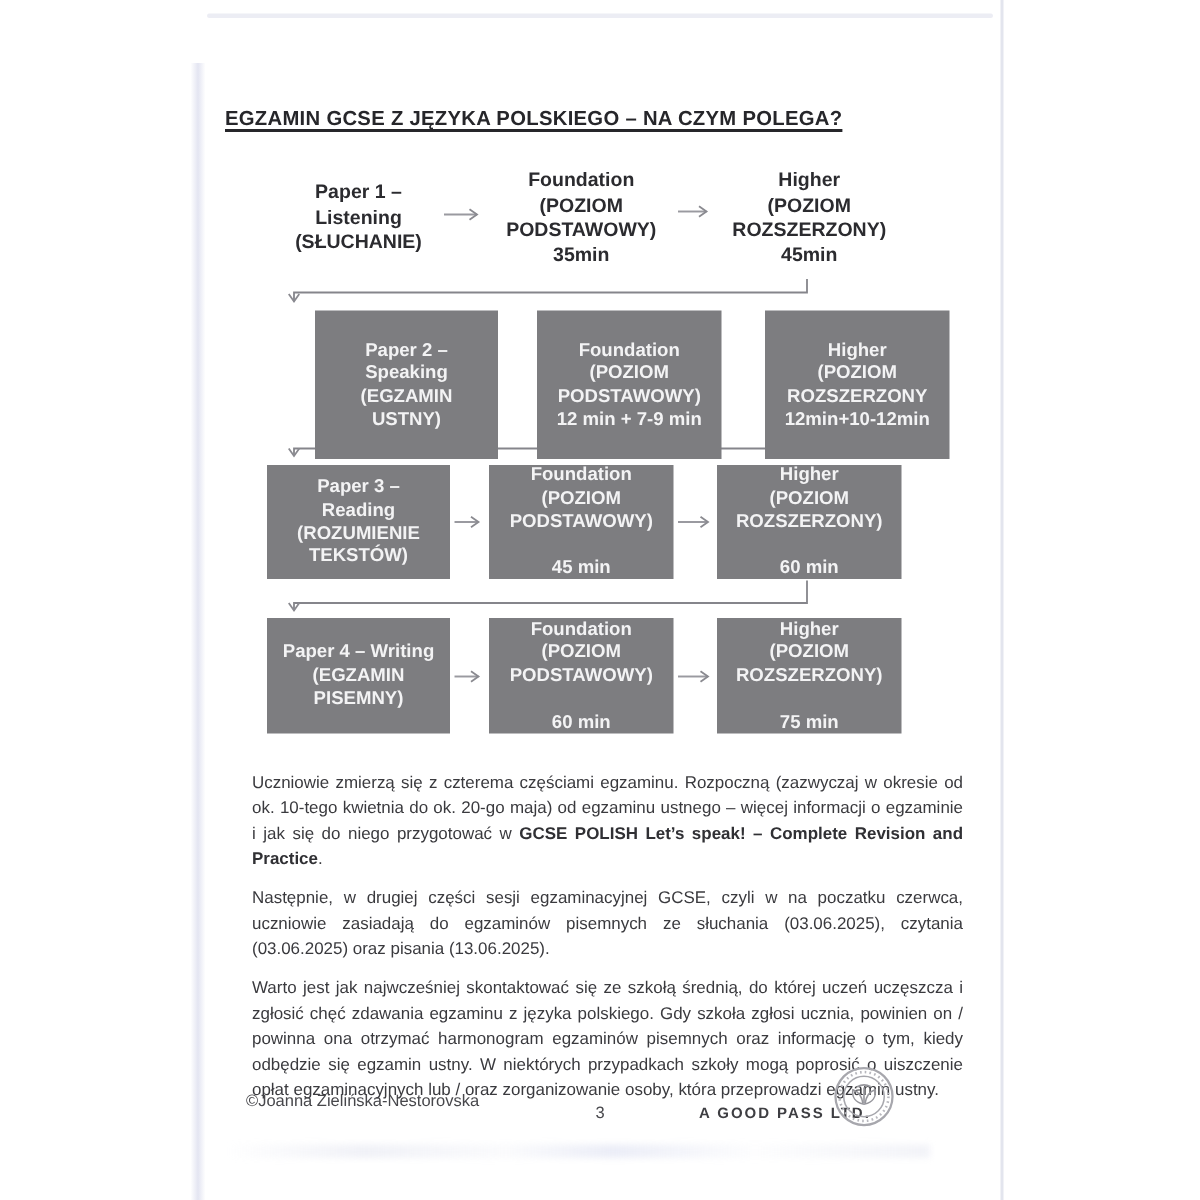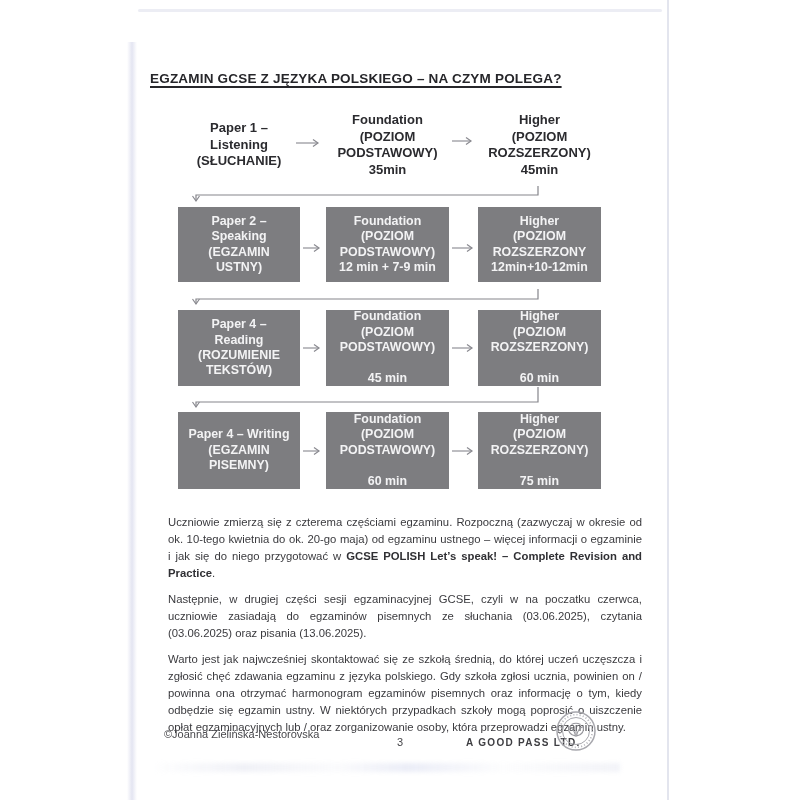--- a/index.html
+++ b/index.html
@@ -29,21 +29,21 @@
   .cell{
     position:absolute;display:flex;align-items:center;justify-content:center;
     text-align:center;white-space:pre-line;font-weight:700;
   }
   .plain{color:#2b2b2f;font-size:13px;line-height:16.5px;}
   .box{background:#7d7d80;color:#f3f3f4;font-size:12.4px;line-height:15.4px;}
   .c1{left:178px;width:122px;}
   .c2{left:326px;width:123px;}
   .c3{left:478px;width:123px;}
   .r1{top:104px;height:82px;}
-  .r2{top:207px;height:75px;}
+  .r2{top:207px;height:99px;margin-left:32px;}
   .r3{top:310px;height:76px;}
   .r4{top:412px;height:77px;}
 
   .body-text{
     position:absolute;left:164px;top:514px;width:478px;
     font-size:11.3px;line-height:17px;color:#3a3a3e;text-align:justify;
   }
   .body-text p{margin:0 0 9px 4px;}
   .body-text b{color:#303034;}
   .email{color:#b6b6bb;}
@@ -107,21 +107,21 @@
 USTNY)</div>
   <div class="cell box c2 r2">Foundation
 (POZIOM
 PODSTAWOWY)
 12 min + 7-9 min</div>
   <div class="cell box c3 r2">Higher
 (POZIOM
 ROZSZERZONY
 12min+10-12min</div>
 
-  <div class="cell box c1 r3">Paper 4 –
+  <div class="cell box c1 r3">Paper 3 –
 Reading
 (ROZUMIENIE
 TEKSTÓW)</div>
   <div class="cell box c2 r3">Foundation
 (POZIOM
 PODSTAWOWY)
 
 45 min</div>
   <div class="cell box c3 r3">Higher
 (POZIOM

